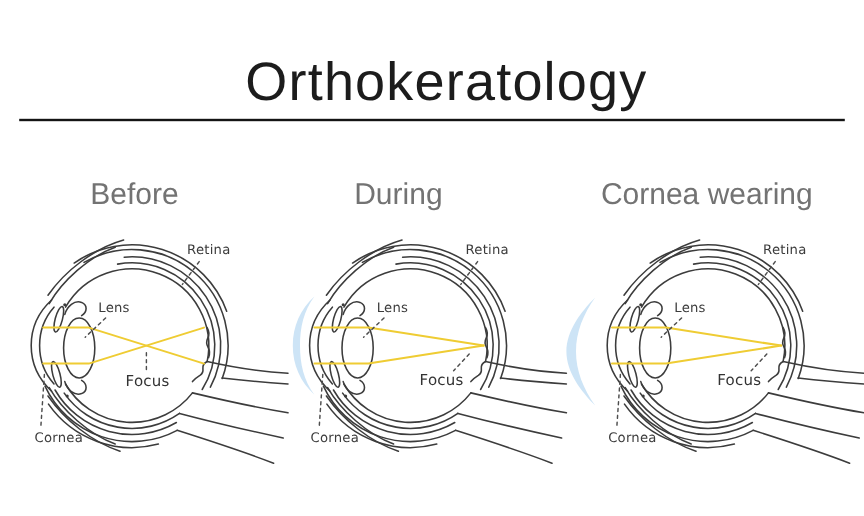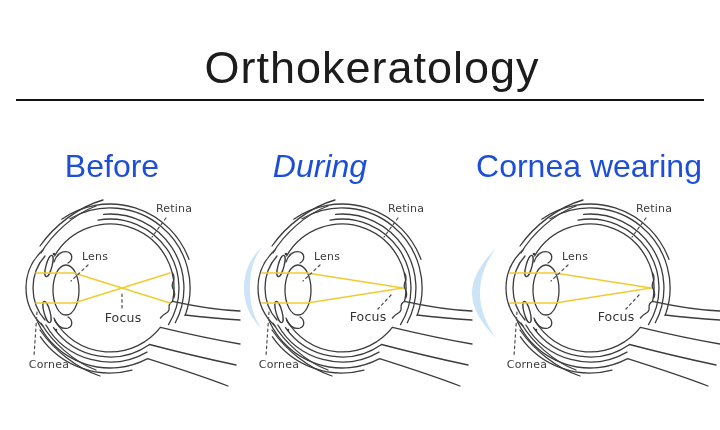--- a/index.html
+++ b/index.html
@@ -10,24 +10,24 @@
   .title{
     position:absolute;top:30px;left:0;width:720px;text-align:center;
     font-size:45px;font-weight:400;letter-spacing:1px;color:#1c1c1c;margin:12px;
     font-family:"Liberation Sans",sans-serif;
   }
   .divider{
     position:absolute;top:99px;left:16px;width:688px;height:2px;background:#141414;
   }
   .panel-heading{
     position:absolute;top:148px;transform:translateX(-50%);
-    font-size:32px;color:#1d4ed8;font-weight:400;white-space:nowrap;
+    font-size:25px;color:#737373;font-weight:400;white-space:nowrap;
   }
   .ph-before{left:112px;}
-  .ph-during{left:320px;font-style:italic;}
+  .ph-during{left:332px;}
   .ph-after{left:589px;}
   svg.diagram{position:absolute;top:160px;left:0;overflow:visible;}
   .ln{fill:none;stroke:var(--line-dark,#3c3c3c);stroke-width:1.3;stroke-linecap:round;stroke-linejoin:round;}
   .dot{fill:var(--line-dark,#3c3c3c);stroke:none;}
   .ray{fill:none;stroke:var(--ray-yellow,#efcc33);stroke-width:1.7;stroke-linecap:round;stroke-linejoin:round;}
   .lensfill{fill:var(--lens-blue,#cde4f6);stroke:none;}
   .dash{fill:none;stroke:#4d4d4d;stroke-width:1.2;stroke-dasharray:2.5 3.2;stroke-linecap:round;}
   text.lbl{
     font-family:"DejaVu Sans","Liberation Sans",sans-serif;
     font-size:11px;fill:#3c3c3c;letter-spacing:.2px;

